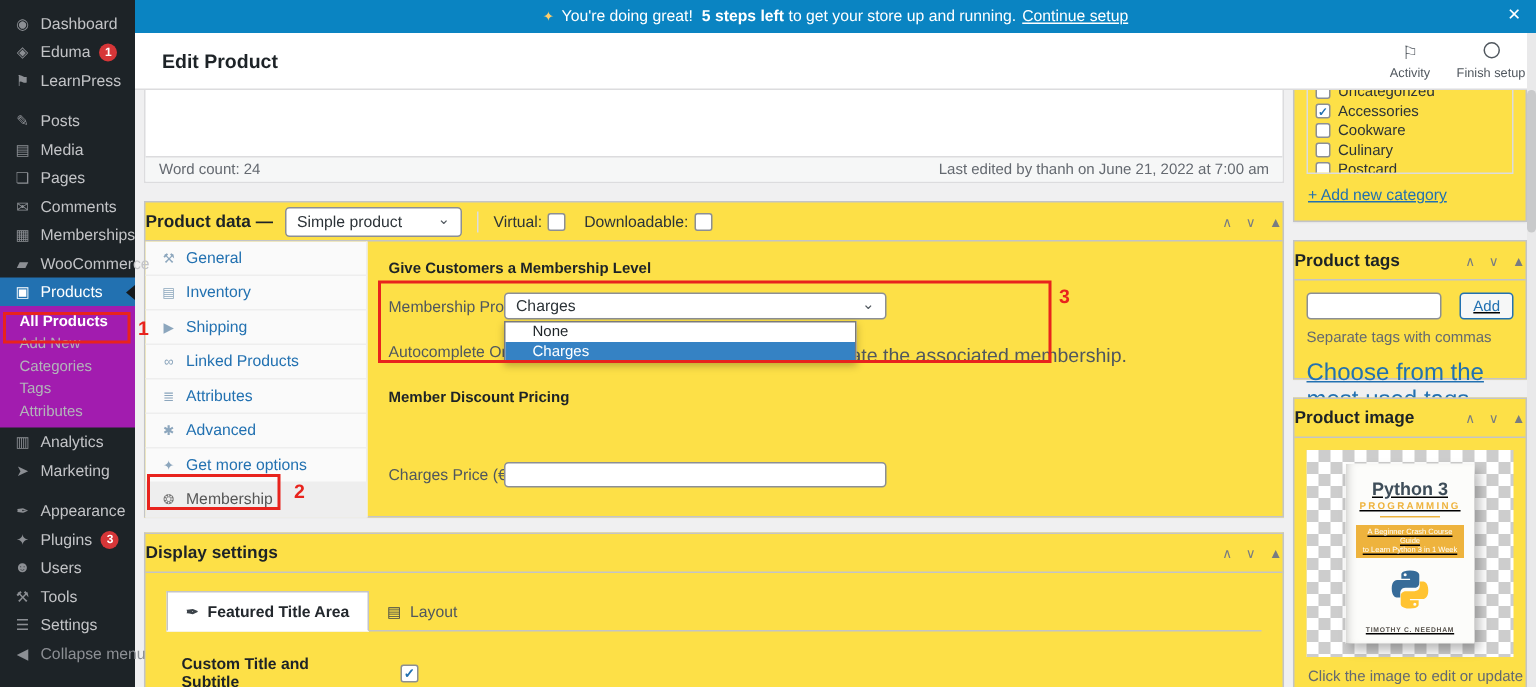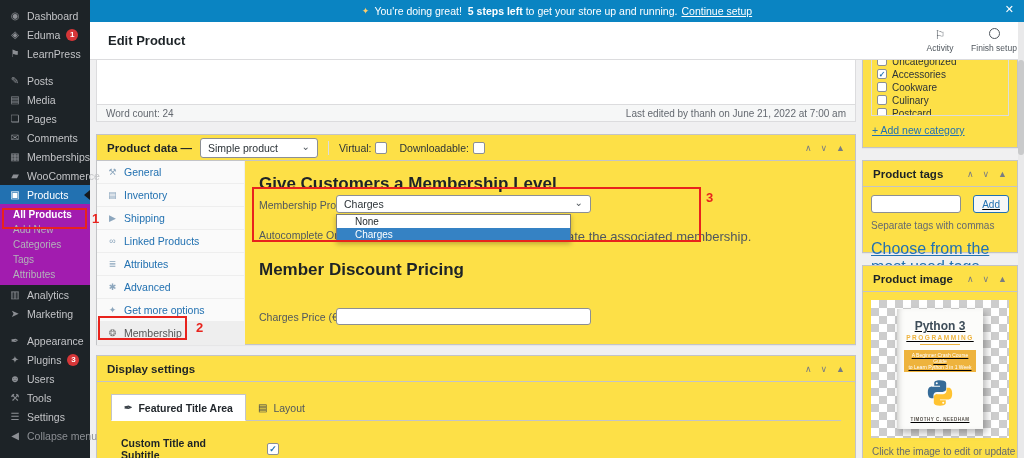--- a/index.html
+++ b/index.html
@@ -33,21 +33,21 @@
   
   .page-head { position:absolute; left:90px; top:22px; width:934px; height:38px; background:#fff; border-bottom:1px solid #dcdcde; z-index:4; }
   .page-title { position:absolute; left:18px; top:11px; font-size:13px; font-weight:bold; color:#1d2327; }
   .head-action { position:absolute; top:6px; width:52px; text-align:center; color:#50575e; cursor:pointer; }
   .head-action .ha-icon { font-size:12px; line-height:14px; display:block; }
   .head-action .ha-ring { display:inline-block; width:11px; height:11px; border:1.5px solid #50575e; border-radius:50%; }
   .head-action .ha-label { display:block; font-size:8.5px; margin-top:1px; color:#50575e; }
 
   
   .panel { position:absolute; background:#fde047; border:1px solid #c3c4c7; box-shadow:0 1px 1px rgba(0,0,0,.04); }
-  .panel-head { display:flex; align-items:center; height:26px; padding:0 10px; border-bottom:1px solid #c3c4c7; font-size:11.5px; font-weight:bold; color:#1d2327; }
+  .panel-head { display:flex; align-items:center; height:26px; padding:0 0; border-bottom:1px solid #c3c4c7; font-size:11.5px; font-weight:bold; color:#1d2327; }
   .icon-set { margin-left:auto; display:flex; gap:9px; color:#787c82; font-size:9px; font-weight:normal; }
   .icon-set span { cursor:pointer; }
 
   
   .editor-box { position:absolute; left:96px; top:60px; width:760px; height:62px; background:#fff; border:1px solid #dcdcde; border-top:none; }
   .word-bar { position:absolute; left:0; bottom:0; width:100%; height:17px; background:#f6f7f7; border-top:1px solid #dcdcde; display:flex; align-items:center; padding:0 9px; font-size:10px; color:#646970; }
   .word-bar .right { margin-left:auto; }
 
   
   #product-data { left:96px; top:134px; width:760px; height:211px; }
@@ -60,21 +60,21 @@
   .cb.checked::after { content:"✓"; color:#2271b1; font-size:9px; font-weight:bold; }
 
   .pd-body { display:flex; height:184px; }
   .pd-tabs { width:148px; background:#fafafa; border-right:1px solid #eee; }
   .pd-tab { display:flex; align-items:center; gap:6px; height:23px; padding-left:10px; font-size:10.5px; color:#2271b1; border-bottom:1px solid #eee; cursor:pointer; }
   .pd-tab .t-icon { font-size:9px; color:#8ca6bd; width:11px; text-align:center; }
   .pd-tab.active { background:#eeeeee; color:#555; }
   .pd-tab.active .t-icon { color:#777; }
 
   .pd-content { position:relative; flex:1; font-size:10.5px; color:#50575e; }
-  .pd-content h3 { position:absolute; left:14px; font-size:17px; color:#1d2327; }
+  .pd-content h3 { position:absolute; left:14px; font-size:10px; color:#1d2327; }
   .lbl { position:absolute; left:14px; font-size:10.5px; color:#50575e; }
   .field-select { position:absolute; left:91px; width:255px; height:18px; }
   .open-list { position:absolute; left:91px; top:53px; width:235px; background:#fff; border:1px solid #7a7a7a; z-index:40; box-shadow:0 2px 5px rgba(0,0,0,.25); }
   .open-opt { height:13px; display:flex; align-items:center; padding-left:18px; font-size:10px; color:#1d2327; cursor:pointer; }
   .open-opt.sel { background:#3582c4; color:#fff; }
   .tail-text { position:absolute; left:322px; top:68px; font-size:13px; color:#50575e; white-space:nowrap; }
   .desc { position:absolute; left:14px; top:126px; font-size:10px; color:#50575e; white-space:nowrap; }
   .desc a { color:#2271b1; text-decoration:underline; cursor:pointer; }
   .text-input { position:absolute; left:91px; width:255px; height:17px; border:1px solid #8c8f94; border-radius:3px; background:#fff; }
 

